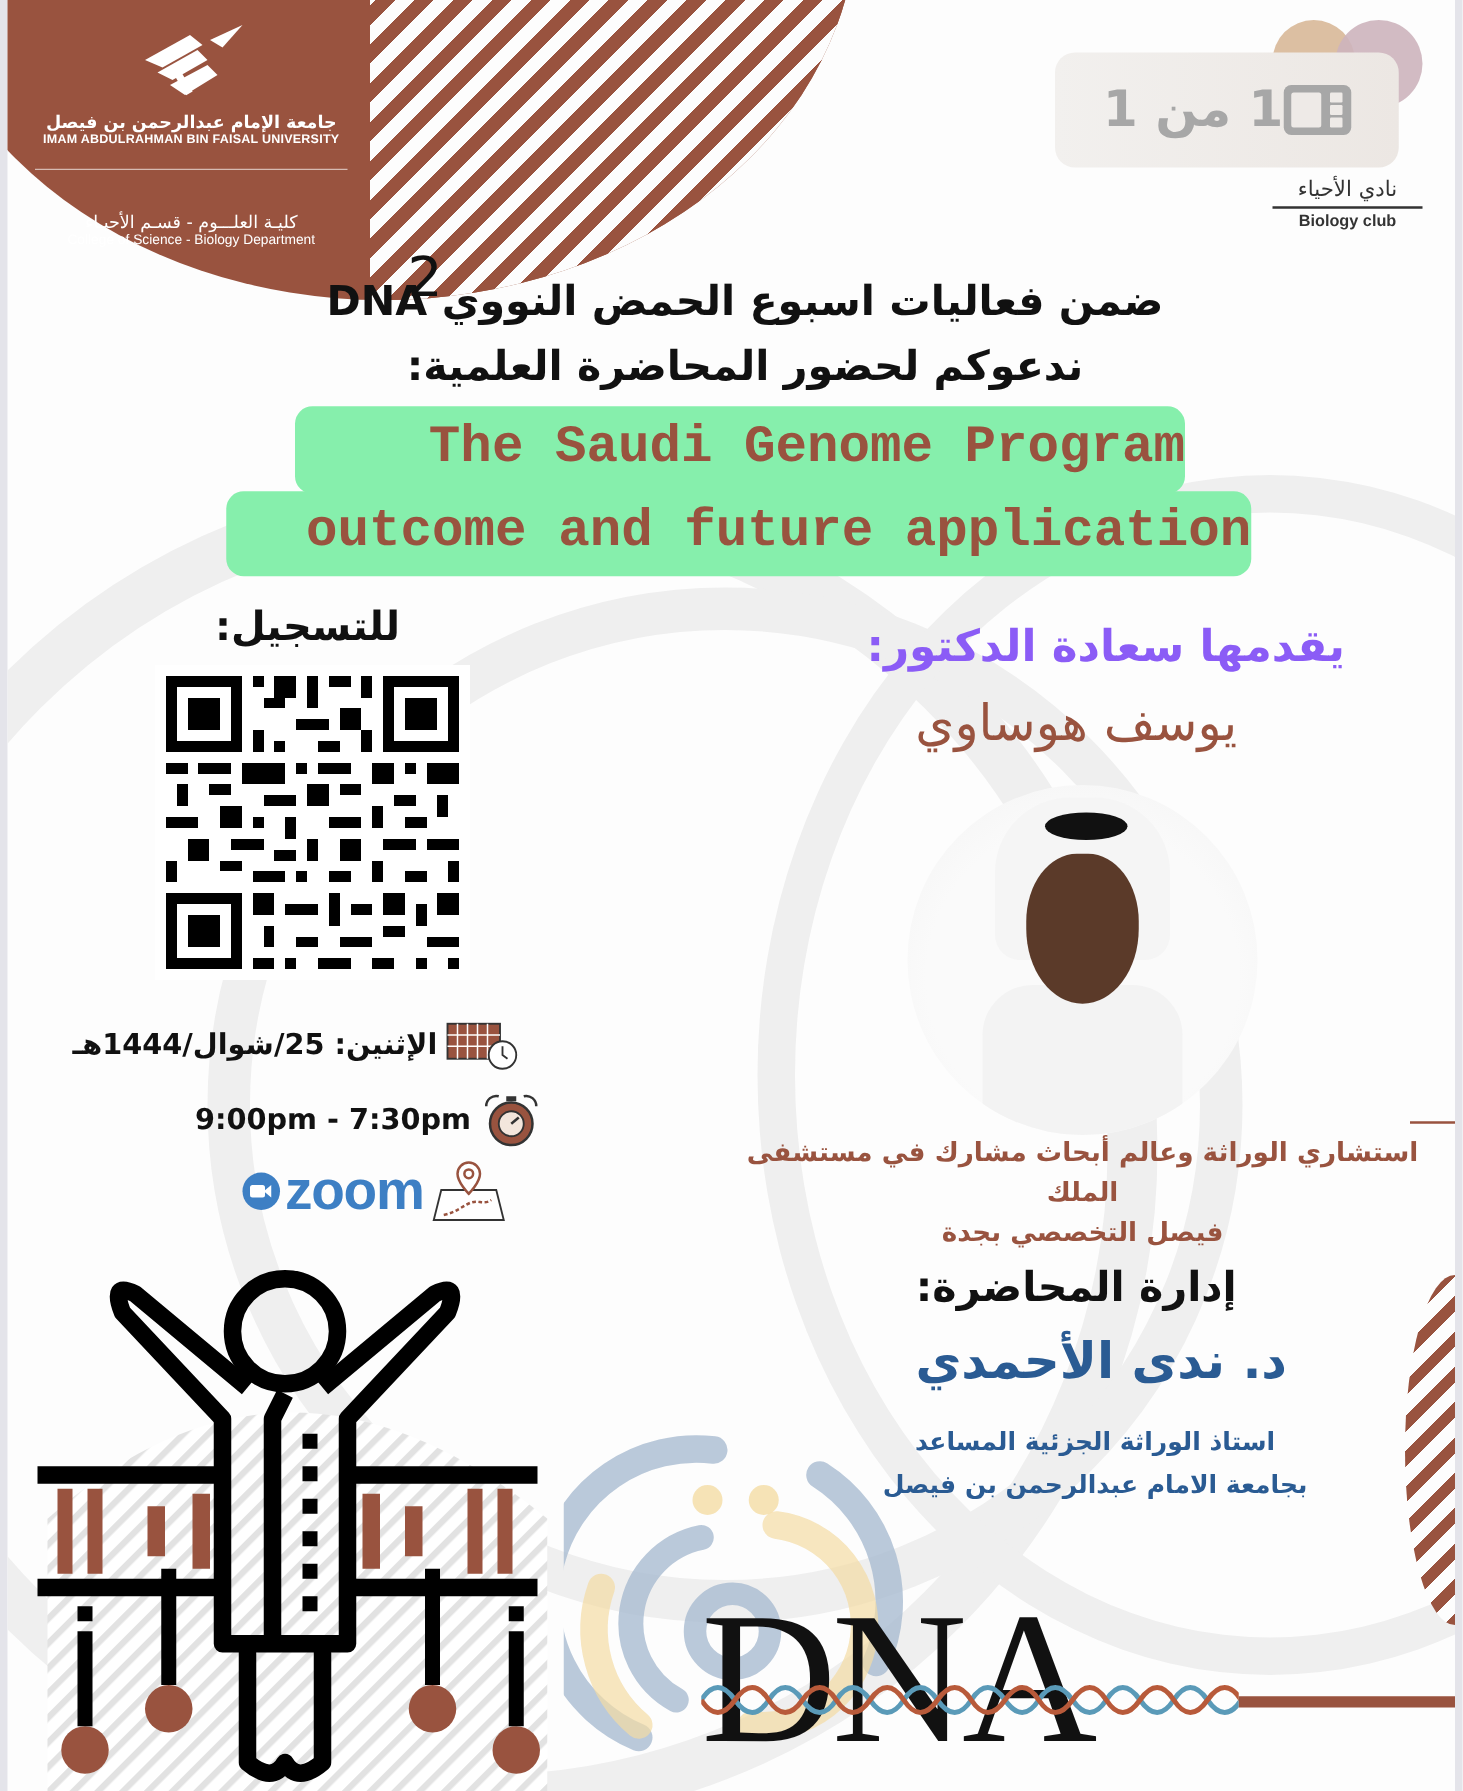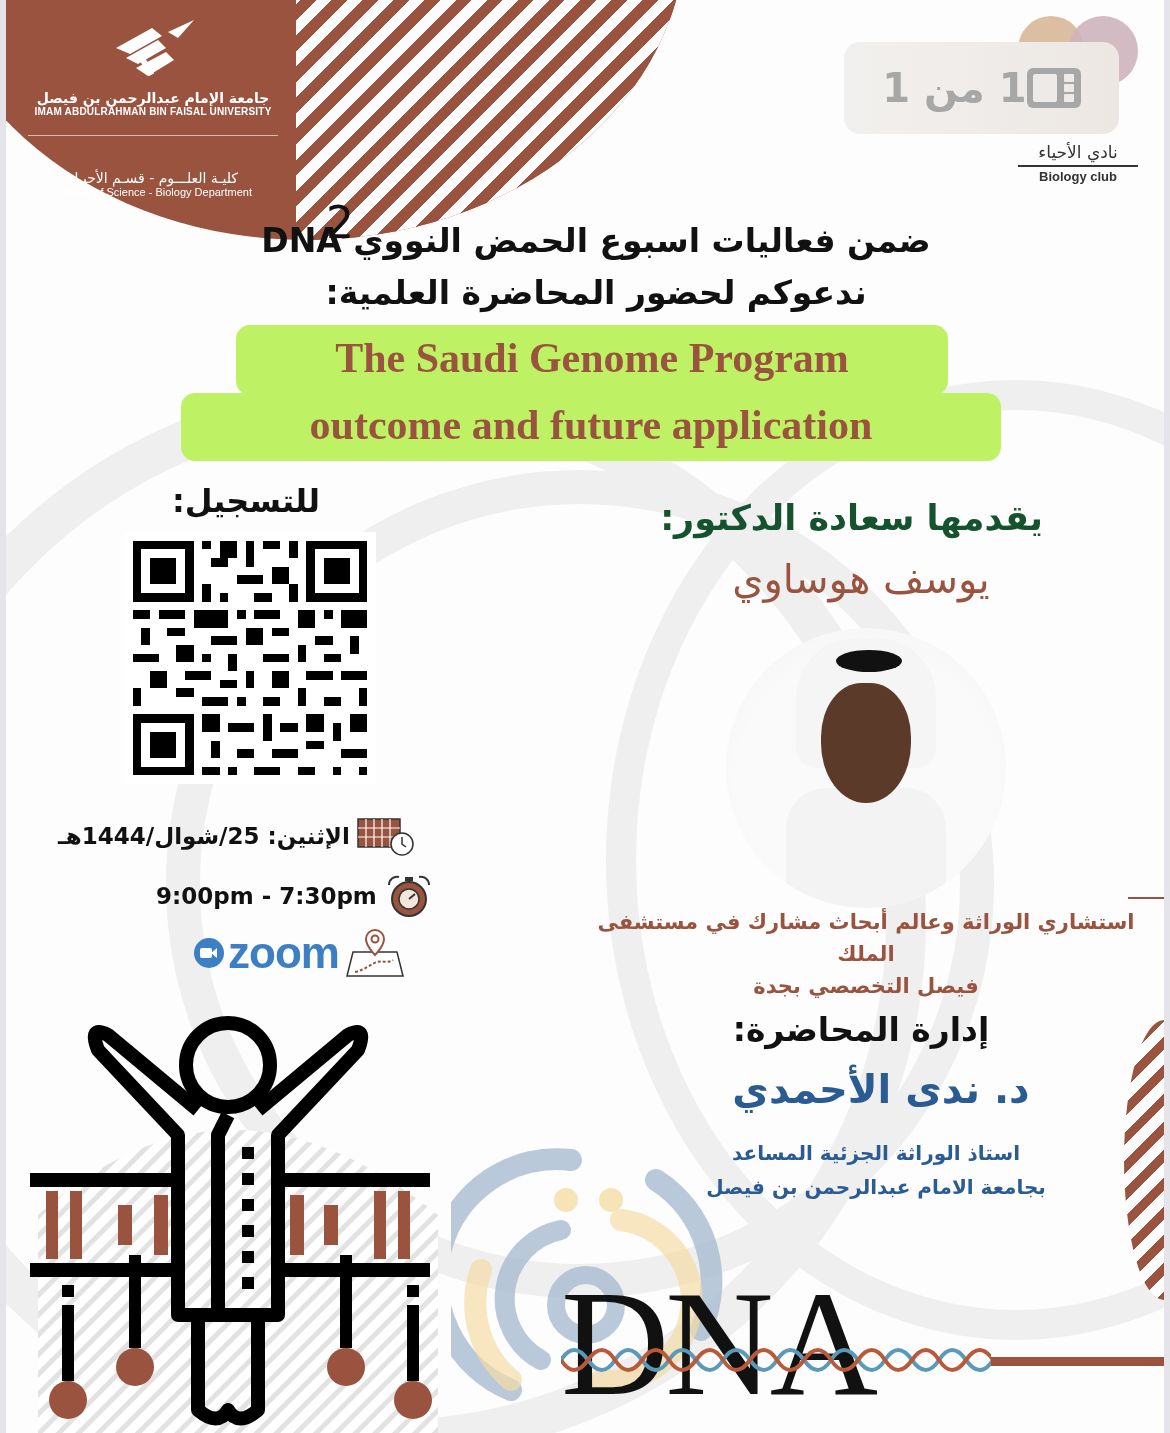--- a/index.html
+++ b/index.html
@@ -21,35 +21,35 @@
   .page-badge{position:absolute;left:838px;top:42px;width:275px;height:92px;border-radius:16px;background:linear-gradient(90deg,#f2f0ee,#ece7e3);display:flex;align-items:center;justify-content:center;gap:0;}
   .page-badge .txt{font-family:"DejaVu Sans",sans-serif;font-weight:bold;font-size:40px;color:#a7a7a7;direction:rtl;}
   .page-badge .ico{width:54px;height:40px;border-radius:6px;background:#a7a7a7;position:relative;}
   .page-badge .ico::before{content:"";position:absolute;left:6px;top:6px;width:24px;height:28px;background:#eeeae7;border-radius:2px;}
   .page-badge .ico i{position:absolute;right:7px;width:10px;height:8px;background:#eeeae7;border-radius:1px;}
   .club-label{position:absolute;left:1012px;top:142px;width:120px;text-align:center;}
   .club-label .ar{font-size:17px;color:#333;direction:rtl;border-bottom:2px solid #333;padding-bottom:3px;}
   .club-label .en{font-size:13px;color:#333;font-family:"Liberation Sans",sans-serif;font-weight:bold;margin-top:2px;}
   .intro{position:absolute;left:200px;top:215px;width:780px;text-align:center;direction:rtl;font-weight:bold;font-size:33px;color:#111;line-height:52px;}
   .intro .two{position:absolute;left:120px;top:-18px;font-size:44px;font-weight:normal;}
-  .title-box{position:absolute;background:#bef264;border-radius:14px;color:#99533f;font-family:Liberation Serif, serif;font-weight:bold;text-align:center;}
+  .title-box{position:absolute;background:#86efac;border-radius:14px;color:#99533f;font-family:Liberation Mono, monospace;font-weight:bold;text-align:right;}
   .t1{left:230px;top:325px;width:712px;height:70px;font-size:42px;line-height:66px;}
   .t2{left:175px;top:393px;width:820px;height:68px;font-size:42px;line-height:64px;}
   .reg-label{position:absolute;left:150px;top:482px;width:180px;text-align:center;font-size:32px;font-weight:bold;direction:rtl;color:#111;}
   .qr{position:absolute;left:118px;top:532px;width:252px;height:252px;background:#fff;}
   .qr svg{display:block;}
   .info-row{position:absolute;display:flex;align-items:center;gap:6px;direction:ltr;font-weight:bold;color:#111;}
   .r1{left:52px;top:815px;font-size:23px;}
   .r2{left:150px;top:873px;font-size:23px;}
   .r3{left:188px;top:928px;}
   .zoom-logo{font-family:"Liberation Sans",sans-serif;font-weight:bold;font-size:44px;color:#3d7fc4;letter-spacing:-1px;display:flex;align-items:center;gap:4px;}
   .zoom-logo .cam{width:30px;height:30px;border-radius:50%;background:#3d7fc4;position:relative;}
   .zoom-logo .cam::before{content:"";position:absolute;left:6px;top:10px;width:12px;height:10px;background:#fff;border-radius:2px;}
   .zoom-logo .cam::after{content:"";position:absolute;left:17px;top:10px;border-style:solid;border-width:5px 6px 5px 0;border-color:transparent #fff transparent transparent;}
-  .presented{position:absolute;left:607px;top:498px;width:430px;text-align:right;direction:rtl;font-size:35px;font-weight:bold;color:#14532d;}
+  .presented{position:absolute;left:640px;top:498px;width:430px;text-align:right;direction:rtl;font-size:35px;font-weight:bold;color:#8b5cf6;}
   .speaker-name{position:absolute;left:690px;top:556px;width:330px;text-align:center;direction:rtl;font-size:40px;font-weight:normal;color:#99533f;}
   .photo{position:absolute;left:720px;top:628px;width:280px;height:280px;border-radius:50%;background:radial-gradient(circle at 50% 55%,#fafafa 0 60%,#f2f2f2 100%);overflow:hidden;}
   .photo .ghutra{position:absolute;left:70px;top:10px;width:140px;height:130px;border-radius:60px 60px 20px 20px;background:#f5f5f5;}
   .photo .agal{position:absolute;left:110px;top:22px;width:66px;height:22px;border-radius:50%;background:#111;}
   .photo .face{position:absolute;left:95px;top:55px;width:90px;height:120px;border-radius:45% 45% 50% 50%;background:#5b3a29;}
   .photo .thobe{position:absolute;left:60px;top:160px;width:160px;height:140px;border-radius:40px 40px 0 0;background:#f3f3f3;}
   .speaker-role{position:absolute;left:580px;top:906px;width:560px;text-align:center;direction:rtl;font-size:21px;font-weight:bold;color:#99533f;line-height:32px;}
   .role-line{position:absolute;left:1122px;top:897px;width:42px;height:2px;background:#99533f;}
   .mgmt-label{position:absolute;left:700px;top:1010px;width:310px;text-align:center;direction:rtl;font-size:33px;font-weight:bold;color:#111;}
   .mod-name{position:absolute;left:710px;top:1066px;width:330px;text-align:center;direction:rtl;font-size:40px;font-weight:bold;color:#2a5b93;}

